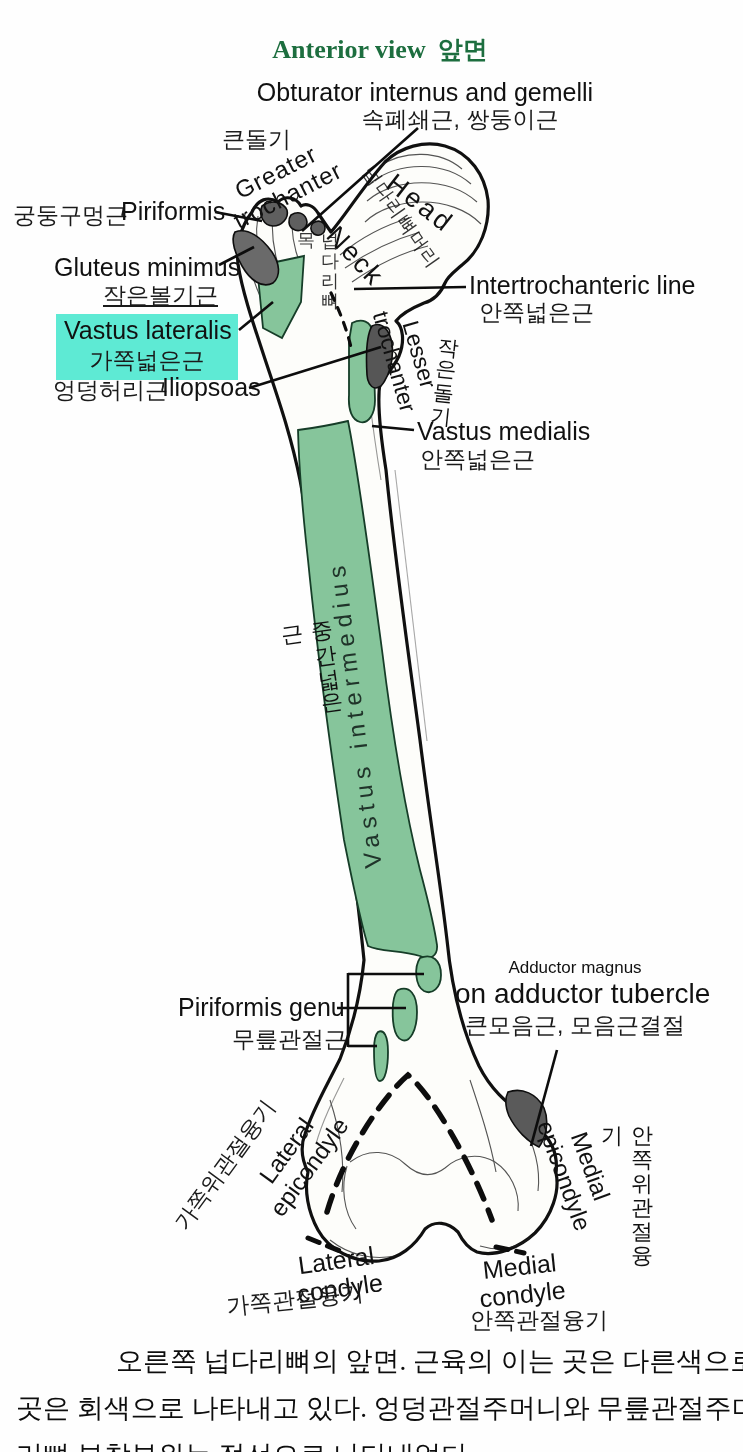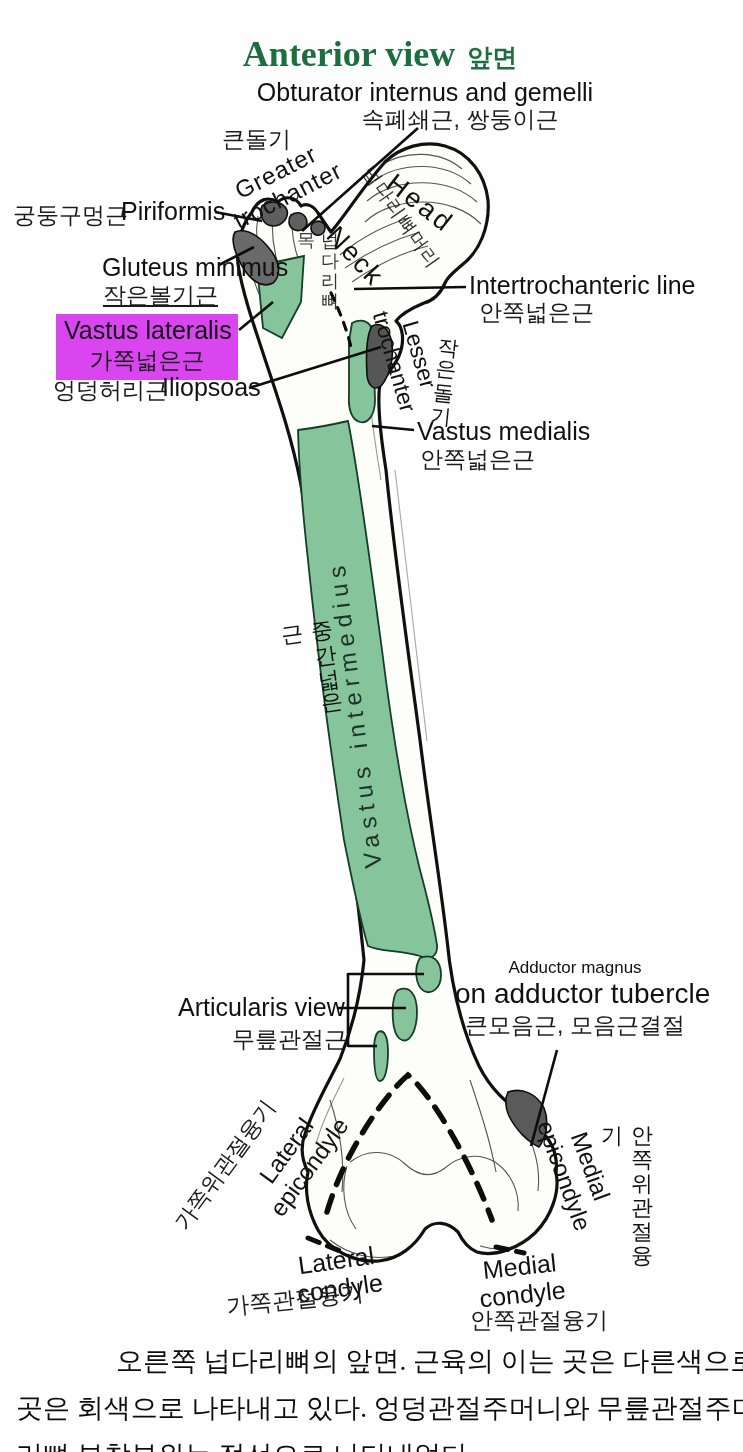--- a/index.html
+++ b/index.html
@@ -8,23 +8,23 @@
     font-family:"Liberation Sans","DejaVu Sans",sans-serif;color:#111;
     overflow:hidden;
   }
   .abs{position:absolute;}
   .en{font-size:25px;letter-spacing:0px;color:#111;white-space:nowrap;}
   .ko{font-size:23px;color:#1a1a1a;white-space:nowrap;}
   .center{text-align:center;}
   .rot{transform-origin:center center;}
   .vert{writing-mode:vertical-rl;text-orientation:upright;letter-spacing:2px;}
   #title-row{display:flex;justify-content:center;align-items:baseline;gap:12px;}
-  #title-en{font-family:"Liberation Serif","DejaVu Serif",serif;font-weight:bold;font-size:36px;}
+  #title-en{font-family:"Liberation Serif","DejaVu Serif",serif;font-weight:bold;font-size:26px;}
   #title-ko{font-weight:bold;font-size:25px;}
-  #vl-highlight{background:#d946ef;padding:2px 8px 4px 8px;text-align:center;}
+  #vl-highlight{background:#5eead4;padding:2px 8px 4px 8px;text-align:center;}
   svg{display:block;}
   .lh26{line-height:26px;}
   .lh28{line-height:28px;}
   .cap-line{font-family:"Liberation Serif","DejaVu Serif",serif;font-size:27px;line-height:47px;color:#0d0d0d;white-space:nowrap;}
 </style>
 </head>
 <body>
 
 <div id="page">
 
@@ -135,21 +135,21 @@
 
   <div class="abs ko" style="left:222px;top:124px;">큰돌기</div>
   <div class="abs en center rot lh26" style="left:192px;top:158px;width:180px;font-size:24px;letter-spacing:1px;transform:rotate(-27deg);">
     <span>Greater</span><br>
     <span>trochanter</span>
   </div>
 
   <div class="abs ko" style="left:13px;top:200px;">궁둥구멍근</div>
   <div class="abs en" style="left:121px;top:197px;">Piriformis</div>
 
-  <div class="abs en" style="left:54px;top:253px;margin-left:48px;">Gluteus minimus</div>
+  <div class="abs en" style="left:54px;top:253px;">Gluteus minimus</div>
   <div class="abs ko" style="left:103px;top:280px;text-decoration:underline;">작은볼기근</div>
 
   <div class="abs" id="vl-highlight" style="left:56px;top:314px;width:166px;">
     <div class="en">Vastus lateralis</div>
     <div class="ko">가쪽넓은근</div>
   </div>
 
   <div class="abs ko" style="left:53px;top:375px;">엉덩허리근</div>
   <div class="abs en" style="left:162px;top:373px;">Iliopsoas</div>
 
@@ -167,21 +167,21 @@
     <span>trochanter</span>
   </div>
   <div class="abs vert rot" style="left:432px;top:323px;height:92px;font-size:21px;transform:rotate(6deg);">작은돌기</div>
 
   <div class="abs en" style="left:417px;top:417px;">Vastus medialis</div>
   <div class="abs ko" style="left:420px;top:444px;">안쪽넓은근</div>
 
   <div class="abs en center rot" style="left:130px;top:700px;width:450px;font-size:24px;letter-spacing:6px;color:#20342a;transform:rotate(-97deg);">Vastus intermedius</div>
   <div class="abs vert rot" style="left:281px;top:608px;height:105px;font-size:22px;transform:rotate(-8deg);">중간넓은근</div>
 
-  <div class="abs en" style="left:178px;top:993px;">Articularis view</div>
+  <div class="abs en" style="left:178px;top:993px;">Piriformis genu</div>
   <div class="abs ko" style="left:232px;top:1024px;">무릎관절근</div>
 
   <div class="abs center" style="left:455px;top:958px;width:240px;">
     <div class="en" style="font-size:17px;">Adductor magnus</div>
     <div class="en" style="font-size:28px;">on adductor tubercle</div>
     <div class="ko">큰모음근, 모음근결절</div>
   </div>
 
   <div class="abs ko center rot" style="left:134px;top:1150px;width:182px;font-size:22px;transform:rotate(-54deg);">가쪽위관절융기</div>
   <div class="abs en center rot lh28" style="left:223px;top:1131px;width:150px;font-size:24px;transform:rotate(-54deg);">

